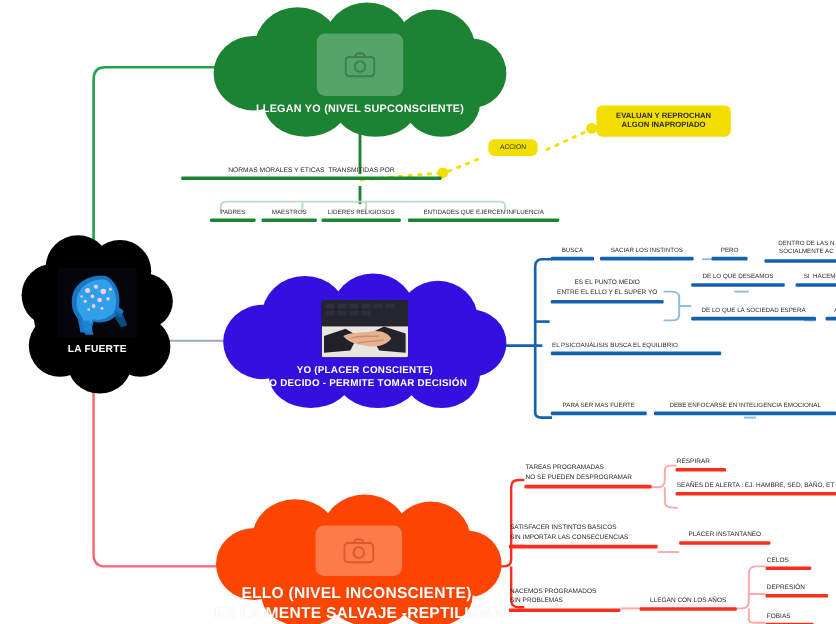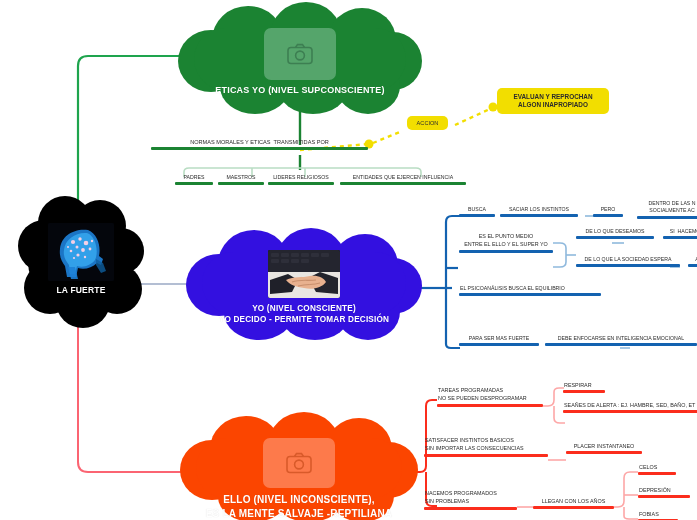--- a/index.html
+++ b/index.html
@@ -188,21 +188,21 @@
       <div class="body" style="left:16px; top:26px; width:212px; height:62px; background:#1b8332;"></div>
     </div>
     <div class="inner" style="justify-content:flex-start; padding-top:26px;">
       <div class="thumb" style="width:72px; height:52px; background:#55a56b;">
         <svg width="26" height="22" viewBox="0 0 26 22" aria-hidden="true">
           <rect x="1" y="4.5" width="24" height="16" rx="3" fill="none" stroke="#3d7f52" stroke-width="1.6"></rect>
           <path d="M8.5 4.5 L10.5 1.6 L15.5 1.6 L17.5 4.5" fill="none" stroke="#3d7f52" stroke-width="1.6"></path>
           <circle cx="13" cy="12.5" r="4.4" fill="none" stroke="#3d7f52" stroke-width="1.6"></circle>
         </svg>
       </div>
-      <div class="cloud-title" style="font-size:9px; white-space:pre;">ETICAS YO (NIVEL SUPCONSCIENTE)</div>
+      <div class="cloud-title" style="font-size:9px; white-space:pre;">LLEGAN YO (NIVEL SUPCONSCIENTE)</div>
     </div>
   </div>
 
   <div class="topic" style="left:151px; top:139px; width:217px;">
     <div class="txt" style="font-size:5.6px; text-align:center;">NORMAS MORALES Y ETICAS  TRANSMITIDAS POR</div>
     <div class="bar" style="background:#1b8332;"></div>
   </div>
 
   <div class="topic" style="left:175px; top:174px; width:38px;">
     <div class="txt" style="font-size:5.2px; text-align:center;">PADRES</div>
@@ -260,21 +260,21 @@
           </g>
           <rect x="0" y="22" width="72" height="26" fill="#e9e6e2"></rect>
           <path d="M2 30 L20 24 L30 30 L24 42 L2 44 Z" fill="#1f2029"></path>
           <path d="M70 28 L52 22 L40 28 L48 42 L70 44 Z" fill="#23242d"></path>
           <path d="M18 30 C26 26 34 28 42 26 C50 25 56 28 58 32 C54 38 44 40 36 38
                    C28 37 22 35 18 30 Z" fill="#e8b18f"></path>
           <path d="M24 32 C32 29 40 31 48 30" stroke="#c98f6d" stroke-width="1.2" fill="none"></path>
           <path d="M30 36 C38 34 46 35 52 33" stroke="#c98f6d" stroke-width="1" fill="none"></path>
         </svg>
       </div>
-      <div class="cloud-title" style="font-size:8.2px; white-space:pre; line-height:1.35;">YO (NIVEL CONSCIENTE)
+      <div class="cloud-title" style="font-size:8.2px; white-space:pre; line-height:1.35;">YO (PLACER CONSCIENTE)
 YO DECIDO - PERMITE TOMAR DECISIÓN</div>
     </div>
   </div>
 
   <div class="topic" style="left:459px; top:206px; width:36px;">
     <div class="txt" style="font-size:5.2px; text-align:center;">BUSCA</div>
     <div class="bar" style="background:#1362b0;"></div>
   </div>
 
   <div class="topic" style="left:500px; top:206px; width:78px;">
@@ -347,21 +347,21 @@
       <div class="body" style="left:16px; top:26px; width:206px; height:60px; background:#fb4500;"></div>
     </div>
     <div class="inner" style="justify-content:flex-start; padding-top:26px;">
       <div class="thumb" style="width:72px; height:50px; background:#fd7a4b;">
         <svg width="26" height="22" viewBox="0 0 26 22" aria-hidden="true">
           <rect x="1" y="4.5" width="24" height="16" rx="3" fill="none" stroke="#d95a2a" stroke-width="1.6"></rect>
           <path d="M8.5 4.5 L10.5 1.6 L15.5 1.6 L17.5 4.5" fill="none" stroke="#d95a2a" stroke-width="1.6"></path>
           <circle cx="13" cy="12.5" r="4.4" fill="none" stroke="#d95a2a" stroke-width="1.6"></circle>
         </svg>
       </div>
-      <div class="cloud-title" style="font-size:10px; white-space:pre; line-height:1.35;">ELLO (NIVEL INCONSCIENTE),
+      <div class="cloud-title" style="font-size:13px; white-space:pre; line-height:1.35;">ELLO (NIVEL INCONSCIENTE),
 ES LA MENTE SALVAJE -REPTILIANA</div>
     </div>
   </div>
 
   <div class="topic" style="left:437px; top:387px; width:106px;">
     <div class="txt" style="font-size:5.4px; text-align:left; line-height:1.45;">TAREAS PROGRAMADAS
 NO SE PUEDEN DESPROGRAMAR</div>
     <div class="bar" style="background:#fb2d1c;"></div>
   </div>
 

